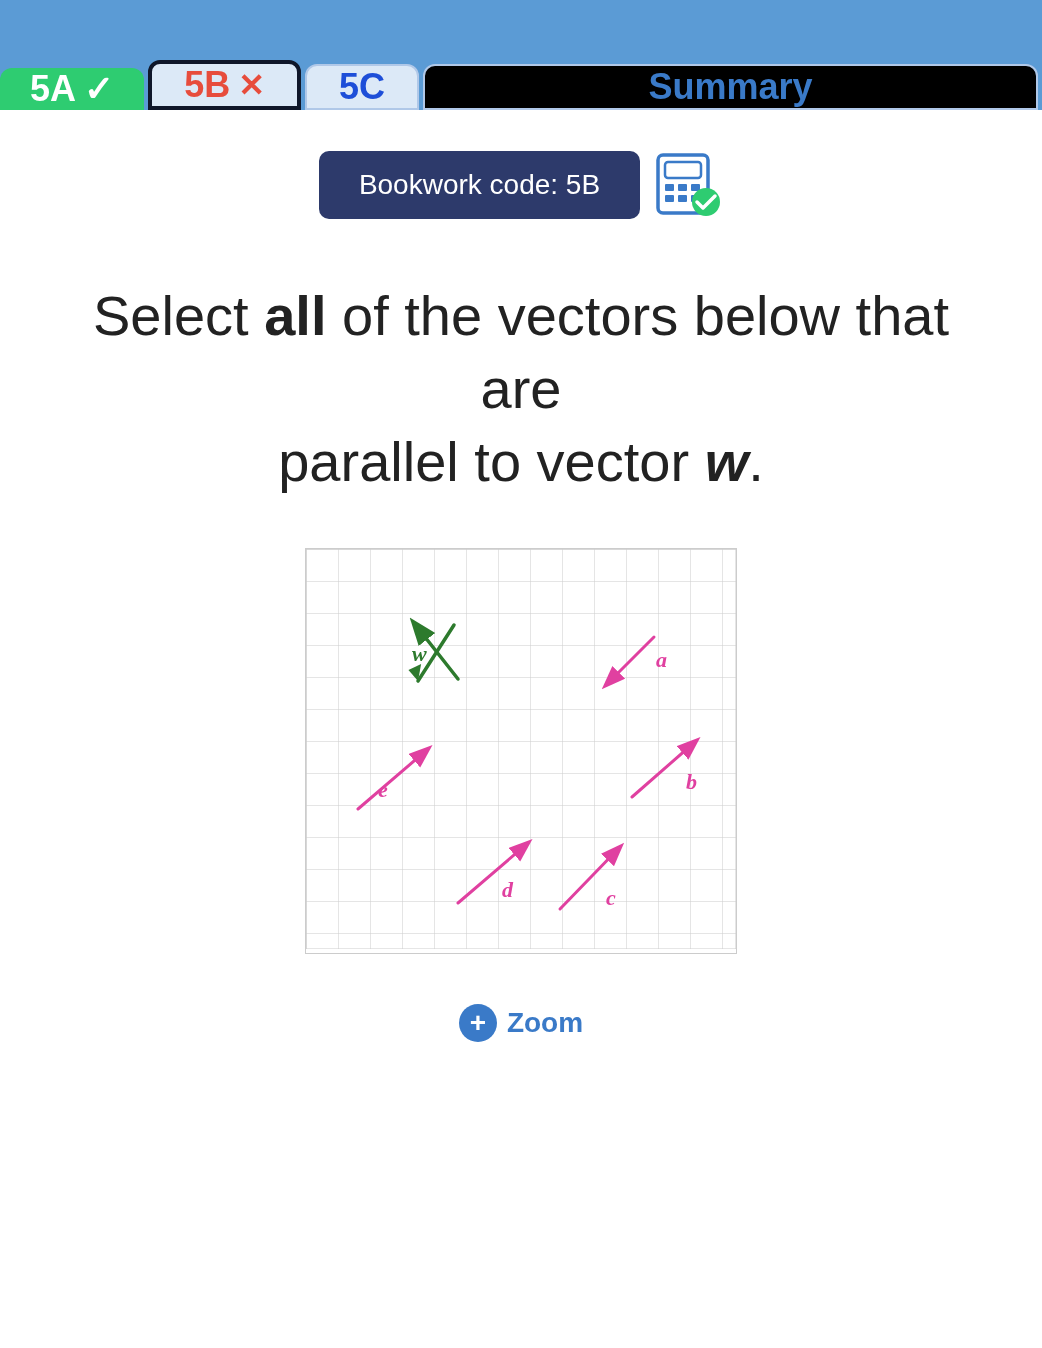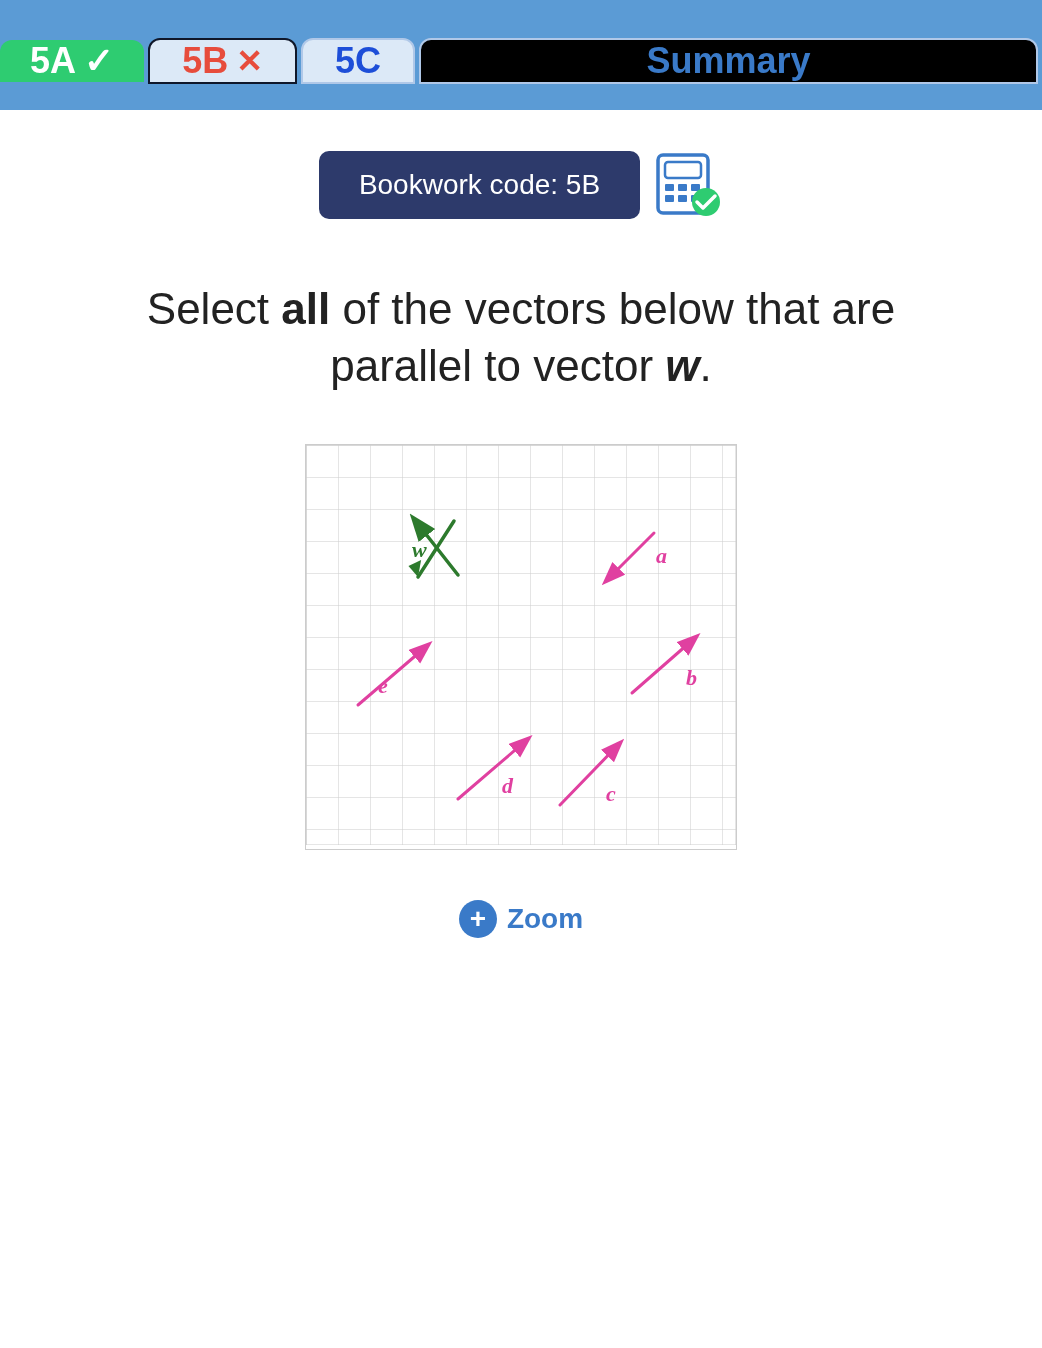--- a/index.html
+++ b/index.html
@@ -8,21 +8,21 @@
       background: #ffffff;
       width: 1042px;
       min-height: 1348px;
       overflow-x: hidden;
     }
 
     
     .tab-bar {
       display: flex;
       flex-direction: row;
-      align-items: center;
+      align-items: flex-end;
       background: #5b9bd5;
       width: 100%;
       height: 110px;
     }
 
     .tab {
       display: flex;
       align-items: center;
       justify-content: center;
       padding: 0 32px;
@@ -44,21 +44,21 @@
 
     .tab-5a .check {
       margin-left: 8px;
       color: #ffffff;
       font-size: 36px;
     }
 
     .tab-5b {
       background: #dce9f7;
       color: #e74c3c;
-      border: 2px solid #0f172a;
+      border: 4px solid #0f172a;
     }
 
     .tab-5b .x-mark {
       margin-left: 8px;
       color: #e74c3c;
       font-size: 32px;
     }
 
     .tab-5c, .tab-5d, .tab-5e {
       background: #dce9f7;
@@ -100,21 +100,21 @@
       padding: 18px 40px;
     }
 
     .calculator-icon {
       width: 70px;
       height: 70px;
     }
 
     
     .question-text {
-      font-size: 44px;
+      font-size: 56px;
       color: #222;
       text-align: center;
       line-height: 1.3;
       margin-bottom: 50px;
       max-width: 900px;
     }
 
     .question-text .bold {
       font-weight: 900;
     }

